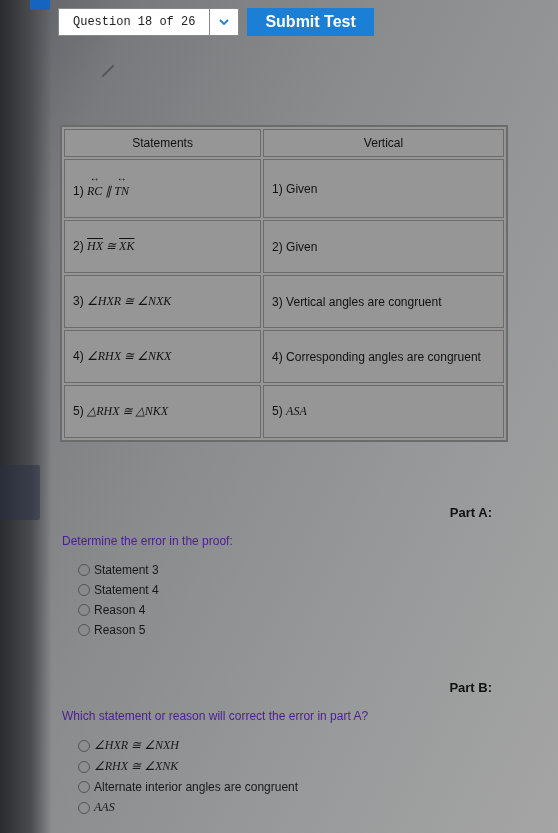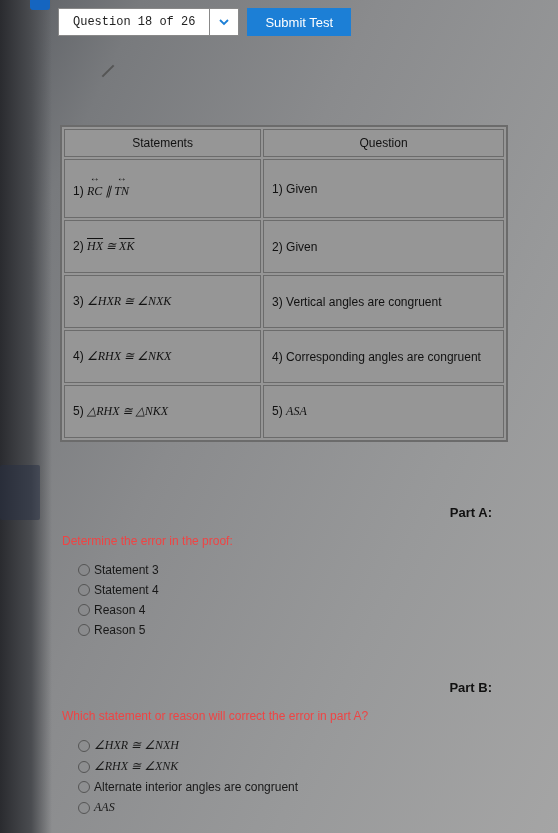--- a/index.html
+++ b/index.html
@@ -37,22 +37,22 @@
   display: flex;
   align-items: center;
   justify-content: center;
 }
 .chev { width: 12px; height: 12px; }
 .submit-btn {
   background: #1c7fd6;
   color: #fff;
   border: none;
   padding: 0 18px;
-  font-size: 13px;
-  font-weight: normal;
+  font-size: 16px;
+  font-weight: bold;
   margin-left: 8px;
   cursor: pointer;
 }
 .pencil-wrap {
   position: absolute;
   top: 70px;
   left: 100px;
   width: 22px;
   height: 22px;
 }
@@ -104,21 +104,21 @@
   left: 62px;
   width: 430px;
 }
 .part-b {
   position: absolute;
   top: 680px;
   left: 62px;
   width: 430px;
 }
 .part-title { font-size: 13px; font-weight: bold; color: #111; margin-bottom: 14px; text-align: right; }
-.prompt { font-size: 12px; color: #ef4444; margin-bottom: 12px; }
+.prompt { font-size: 12px; color: #4c1d95; margin-bottom: 12px; }
 .opt-row { display: flex; align-items: center; gap: 4px; padding: 3px 0 3px 16px; }
 .radio {
   width: 12px; height: 12px; border-radius: 50%;
   border: 1.5px solid #555; flex-shrink: 0;
 }
 .opt-text { font-size: 12px; color: #181818; }
 .tab-stub {
   position: absolute;
   top: 0; left: 30px;
   width: 20px; height: 10px;
@@ -159,21 +159,21 @@
 </div>
 
 <div class="pencil-wrap">
     <div class="pencil"></div>
   </div>
 
 <table class="proof-table">
   <tbody>
       <tr>
     <th class="st-col">Statements</th>
-    <th>Question</th>
+    <th>Vertical</th>
   </tr>
   <tr>
     <td><span>1)</span> <span class="math"><span class="darrow">RC</span> ∥ <span class="darrow">TN</span></span></td>
     <td><span>1)</span> <span>Given</span></td>
   </tr>
   <tr>
     <td><span>2)</span> <span class="math"><span class="overline">HX</span> ≅ <span class="overline">XK</span></span></td>
     <td><span>2)</span> <span>Given</span></td>
   </tr>
   <tr>

